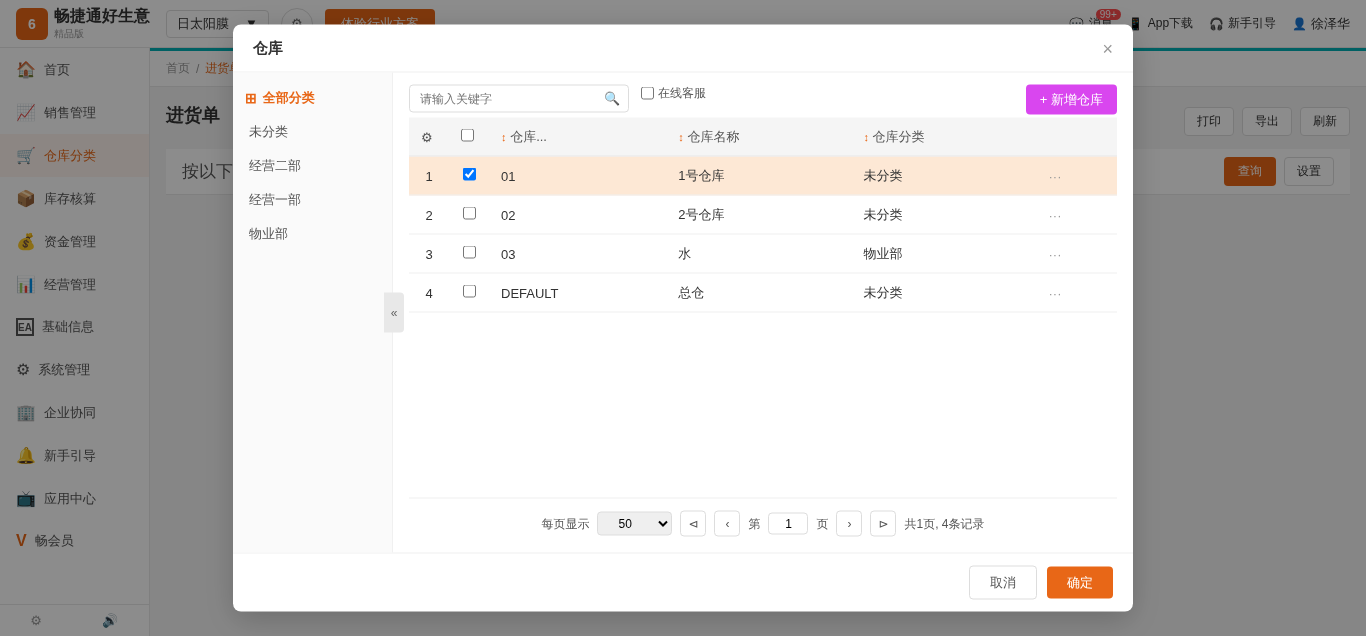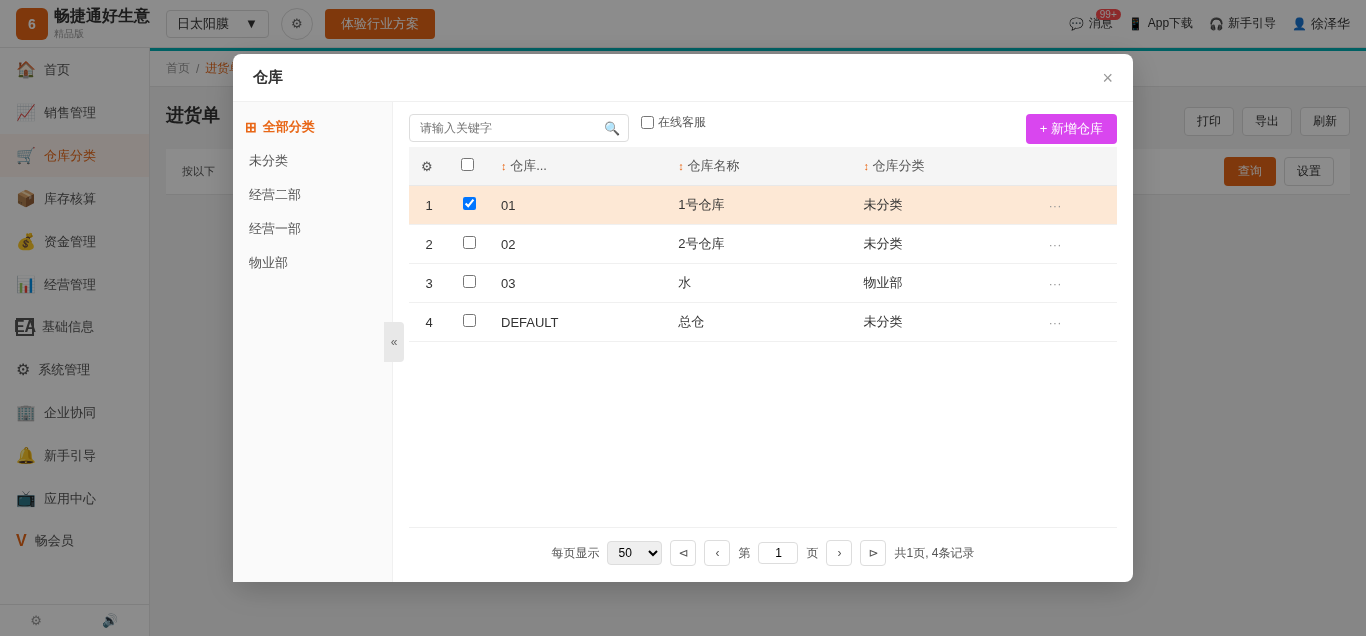--- a/index.html
+++ b/index.html
@@ -240,21 +240,21 @@
     .sort-icon { color: #e86717; font-size: 11px; }
     .row-action { color: #999; cursor: pointer; }
 
     
     .pagination-bar {
       display: flex; align-items: center; justify-content: center;
       gap: 8px; padding: 12px 0 4px; font-size: 12px; color: #555;
       border-top: 1px solid #f0f0f0; margin-top: auto;
     }
     .page-size-select {
-      border: 1px solid #ddd; border-radius: 4px; padding: 3px 6px; font-size: 12px;
+      border: 1px solid #ddd; border-radius: 4px; padding: 3px 16px; font-size: 12px;
     }
     .page-nav-btn {
       border: 1px solid #ddd; background: #fff; border-radius: 4px;
       width: 26px; height: 26px; cursor: pointer; display: flex; align-items: center; justify-content: center;
       font-size: 12px; color: #555;
     }
     .page-input {
       width: 40px; border: 1px solid #ddd; border-radius: 4px;
       text-align: center; padding: 3px; font-size: 12px;
     }
@@ -273,21 +273,21 @@
       background: #e86717; border: none; color: #fff;
       padding: 7px 20px; border-radius: 4px; cursor: pointer; font-size: 13px;
     }
 
     
     .page-subheader {
       background: #fff; padding: 8px 16px;
       display: flex; align-items: center; justify-content: space-between;
       border-bottom: 1px solid #e8e8e8;
     }
-    .filter-label { font-size: 11px; color: #555; }
+    .filter-label { font-size: 17px; color: #555; }
   </style>
 </head>
 <body>
 
 <div class="top-header">
   <div class="logo-area">
     <div class="logo-icon">
       <span>6</span>
     </div>
     <div>
@@ -347,21 +347,21 @@
     </div>
     <div class="sidebar-item">
       <span class="icon">💰</span>
       <span>资金管理</span>
     </div>
     <div class="sidebar-item">
       <span class="icon">📊</span>
       <span>经营管理</span>
     </div>
     <div class="sidebar-item">
-      <span class="icon" style="display:inline-flex;align-items:center;justify-content:center;width:18px;height:18px;border:2px solid #555;font-size:16px;font-weight:bold;">EA</span>
+      <span class="icon" style="display:inline-flex;align-items:center;justify-content:center;width:18px;height:18px;border:2px solid #555;font-size:10px;font-weight:bold;">EA</span>
       <span>基础信息</span>
     </div>
     <div class="sidebar-item">
       <span class="icon">⚙</span>
       <span>系统管理</span>
     </div>
     <div class="sidebar-item">
       <span class="icon">🏢</span>
       <span>企业协同</span>
     </div>
@@ -520,13 +520,17 @@
         <span>第</span>
         <input class="page-input" type="text" value="1" style="">
         <span>页</span>
         <button class="page-nav-btn">›</button>
         <button class="page-nav-btn">⊳</button>
         <span>共1页, 4条记录</span>
       </div>
     </div>
   </div>
 
+  <div class="modal-footer">
+    <button class="btn-cancel">取消</button>
+    <button class="btn-confirm">确定</button>
+  </div>
 </div>
 
 </body></html>

